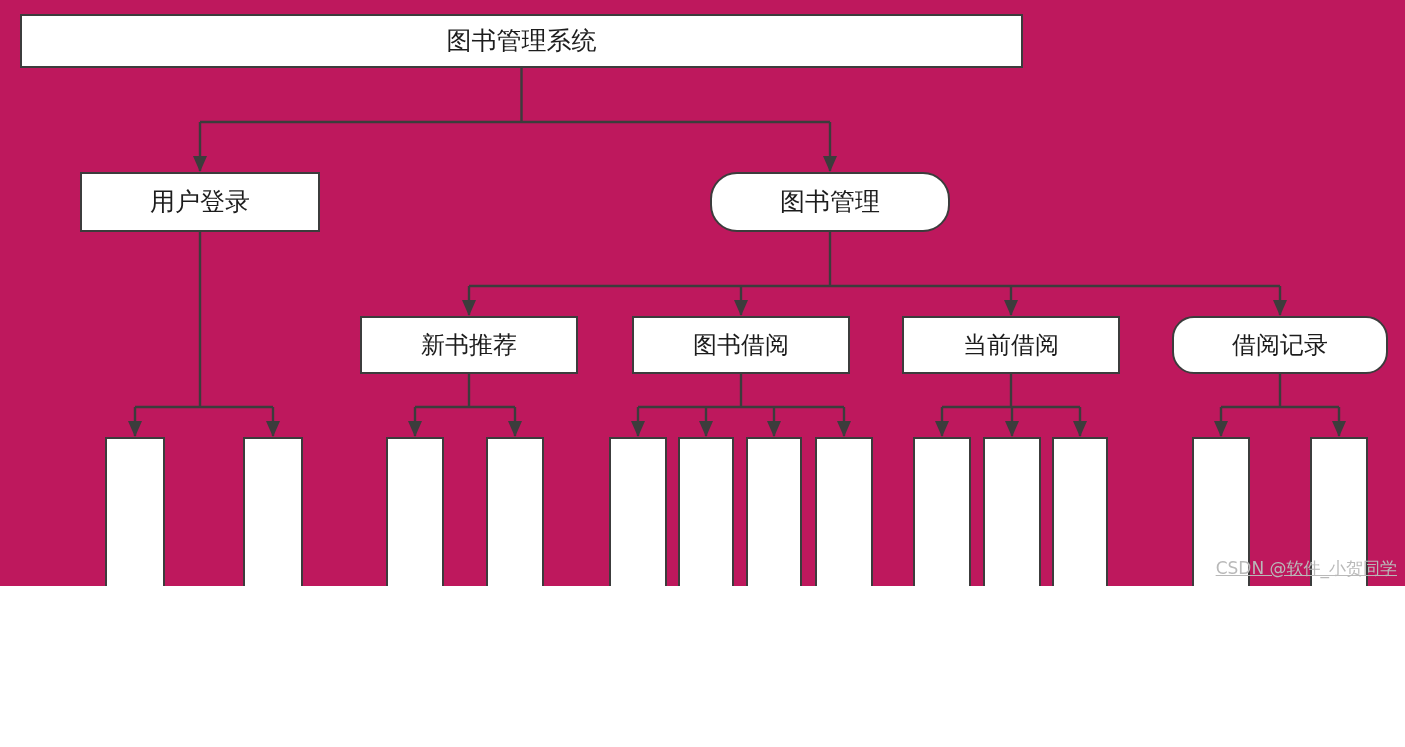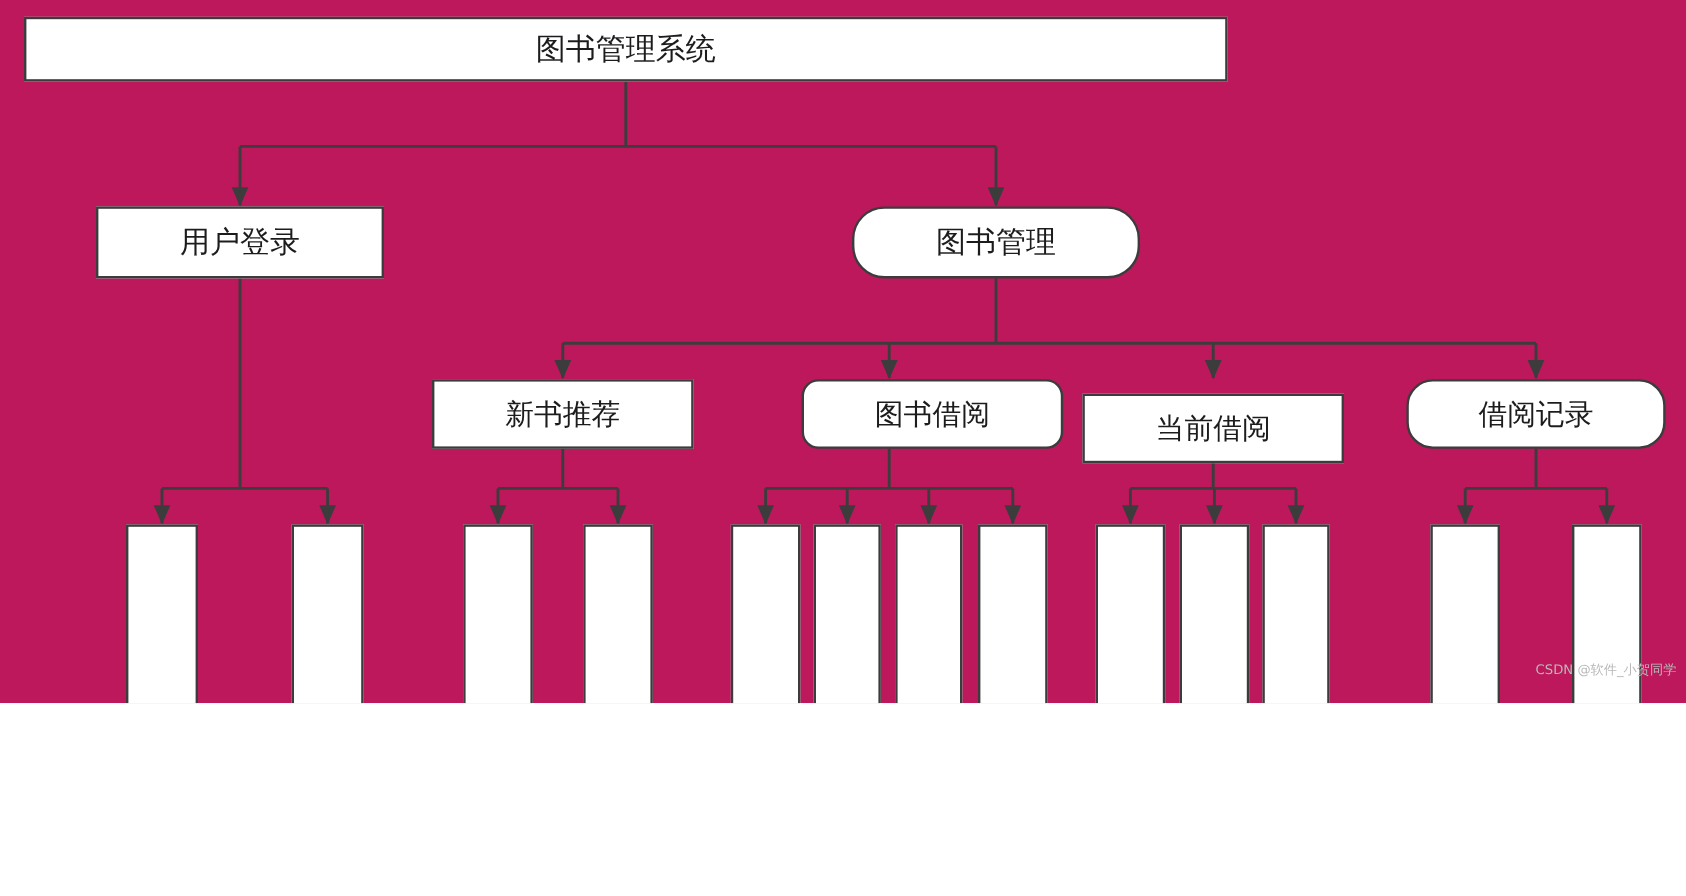--- a/index.html
+++ b/index.html
@@ -56,26 +56,27 @@
     white-space: nowrap;
     padding-top: 2px;
   }
   .n-leaf.tall .lbl {
     font-size: 24px;
     letter-spacing: 0px;
   }
   #watermark {
     position: absolute;
     right: 8px;
-    bottom: 20px;
-    font-size: 11px;
+    bottom: 6px;
+    font-size: 17px;
     color: #b9b9b9;
     z-index: 5;
     white-space: nowrap;
     font-family: "DejaVu Sans", "Liberation Sans", sans-serif;
+    text-decoration: underline;
   }
 </style>
 </head>
 <body>
 
 <div id="canvas">
   <svg id="edges" viewBox="0 0 1405 747">
       <line x1="521.5" y1="68" x2="521.5" y2="122" stroke="#3c3c3c" stroke-width="2.4"></line>
       <line x1="200" y1="122" x2="830" y2="122" stroke="#3c3c3c" stroke-width="2.4"></line>
       <line x1="200" y1="122" x2="200" y2="171" stroke="#3c3c3c" stroke-width="2.4"></line>
@@ -135,24 +136,24 @@
       </div>
       <div class="node n-l1" style="left: 80px; top: 172px; width: 240px; height: 60px;">
         <span class="lbl">用户登录</span>
       </div>
       <div class="node n-l1" style="left: 710px; top: 172px; width: 240px; height: 60px; border-radius: 27px;">
         <span class="lbl">图书管理</span>
       </div>
       <div class="node n-l2" style="left: 360px; top: 316px; width: 218px; height: 58px;">
         <span class="lbl">新书推荐</span>
       </div>
-      <div class="node n-l2" style="left: 668px; top: 316px; width: 218px; height: 58px; border-radius: 14px;">
+      <div class="node n-l2" style="left: 632px; top: 316px; width: 218px; height: 58px;">
         <span class="lbl">图书借阅</span>
       </div>
-      <div class="node n-l2" style="left: 902px; top: 316px; width: 218px; height: 58px; margin-top: 12px;">
+      <div class="node n-l2" style="left: 902px; top: 316px; width: 218px; height: 58px;">
         <span class="lbl">当前借阅</span>
       </div>
       <div class="node n-l2" style="left: 1172px; top: 316px; width: 216px; height: 58px; border-radius: 22px;">
         <span class="lbl">借阅记录</span>
       </div>
       <div class="node n-leaf" style="left: 105px; top: 437px; width: 60px; height: 298px;">
         <span class="lbl">用户登录</span>
       </div>
       <div class="node n-leaf" style="left: 243px; top: 437px; width: 60px; height: 298px;">
         <span class="lbl">注销登录</span>

